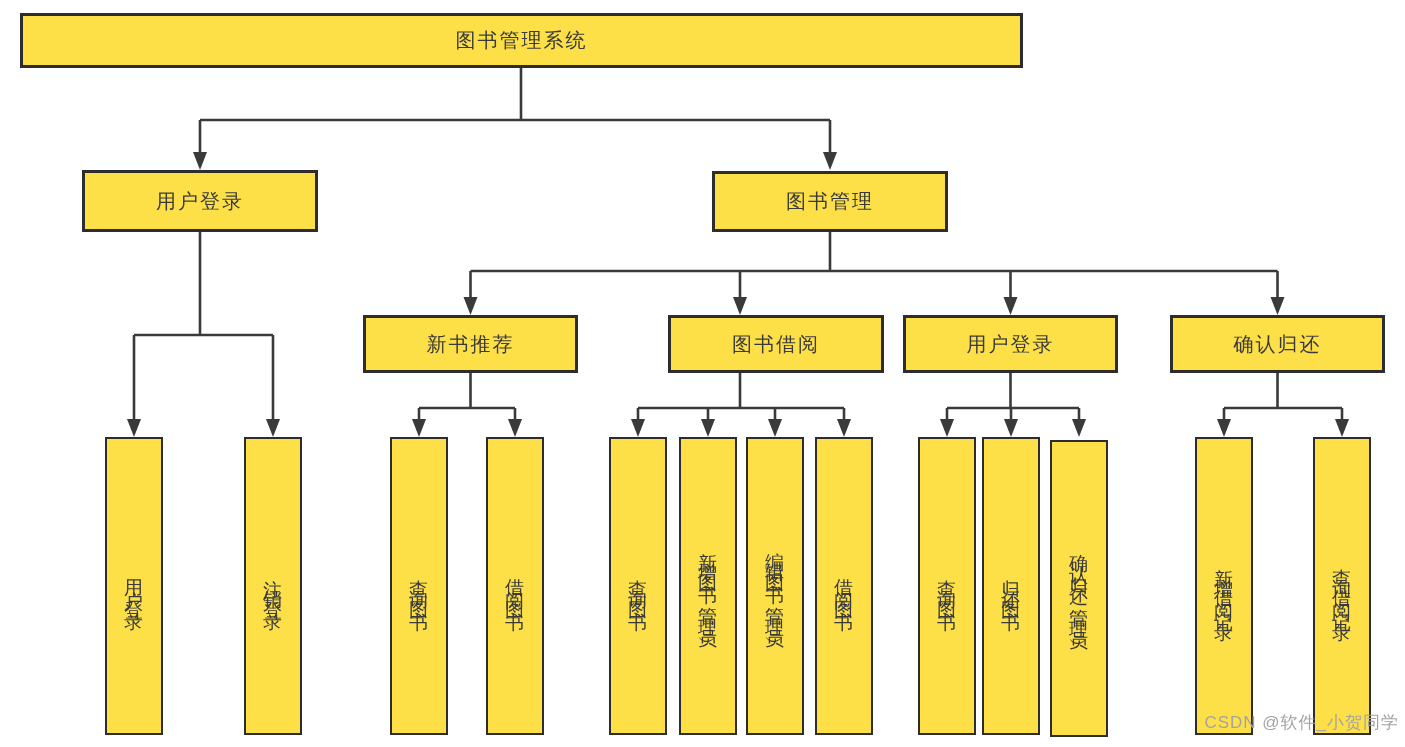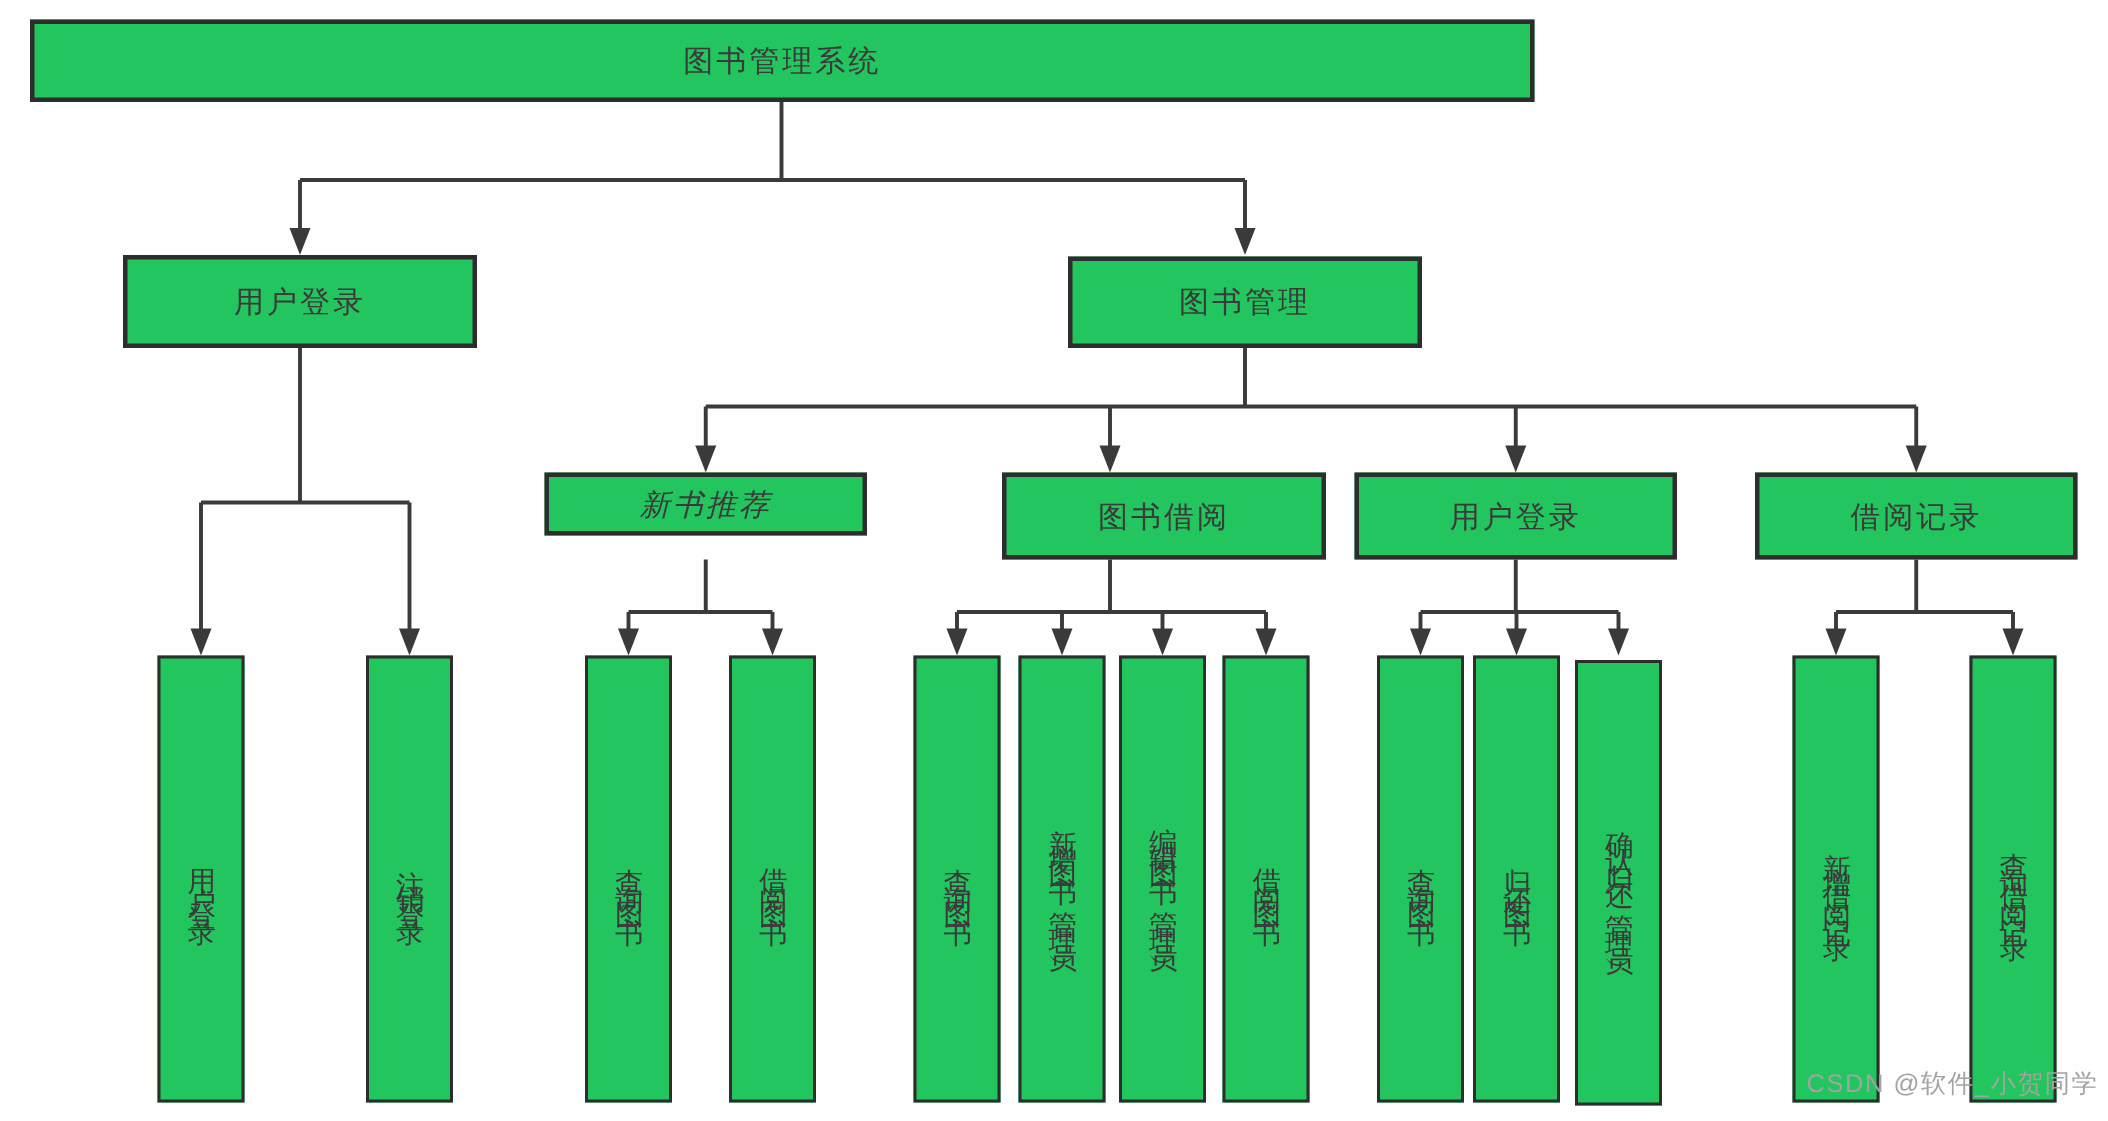--- a/index.html
+++ b/index.html
@@ -18,21 +18,21 @@
   .connectors {
     position: absolute;
     left: 0;
     top: 0;
     width: 1405px;
     height: 747px;
   }
   .box {
     position: absolute;
     box-sizing: border-box;
-    background: #22c55e;
+    background: #fde047;
     border: 3px solid #2d2d2d;
     color: #3a3a3a;
     display: flex;
     align-items: center;
     justify-content: center;
   }
   .hbox {
     font-size: 20px;
     letter-spacing: 2px;
     white-space: nowrap;
@@ -110,24 +110,24 @@
       <polygon stroke="none" points="1217,419 1231,419 1224,437"></polygon>
       <polygon stroke="none" points="1335,419 1349,419 1342,437"></polygon>
     </g>
   </svg>
 
   <div class="box hbox" style="left:20px; top:13px; width:1003px; height:55px;">图书管理系统</div>
 
   <div class="box hbox" style="left:82px; top:170px; width:236px; height:62px;">用户登录</div>
   <div class="box hbox" style="left:712px; top:171px; width:236px; height:61px;text-align:center;">图书管理</div>
 
-  <div class="box hbox" style="left:363px; top:315px; width:215px; height:42px;font-style:italic;">新书推荐</div>
+  <div class="box hbox" style="left:363px; top:315px; width:215px; height:58px;">新书推荐</div>
   <div class="box hbox" style="left:668px; top:315px; width:216px; height:58px;">图书借阅</div>
   <div class="box hbox" style="left:903px; top:315px; width:215px; height:58px;">用户登录</div>
-  <div class="box hbox" style="left:1170px; top:315px; width:215px; height:58px;">借阅记录</div>
+  <div class="box hbox" style="left:1170px; top:315px; width:215px; height:58px;">确认归还</div>
 
   <div class="box leaf" style="left:105px; top:437px; width:58px; height:298px;">用户登录</div>
   <div class="box leaf" style="left:244px; top:437px; width:58px; height:298px;">注销登录</div>
 
   <div class="box leaf" style="left:390px; top:437px; width:58px; height:298px;">查询图书</div>
   <div class="box leaf" style="left:486px; top:437px; width:58px; height:298px;">借阅图书</div>
 
   <div class="box leaf" style="left:609px; top:437px; width:58px; height:298px;">查询图书</div>
   <div class="box leaf" style="left:679px; top:437px; width:58px; height:298px;">新增图书（管理员）</div>
   <div class="box leaf" style="left:746px; top:437px; width:58px; height:298px;">编辑图书（管理员）</div>

